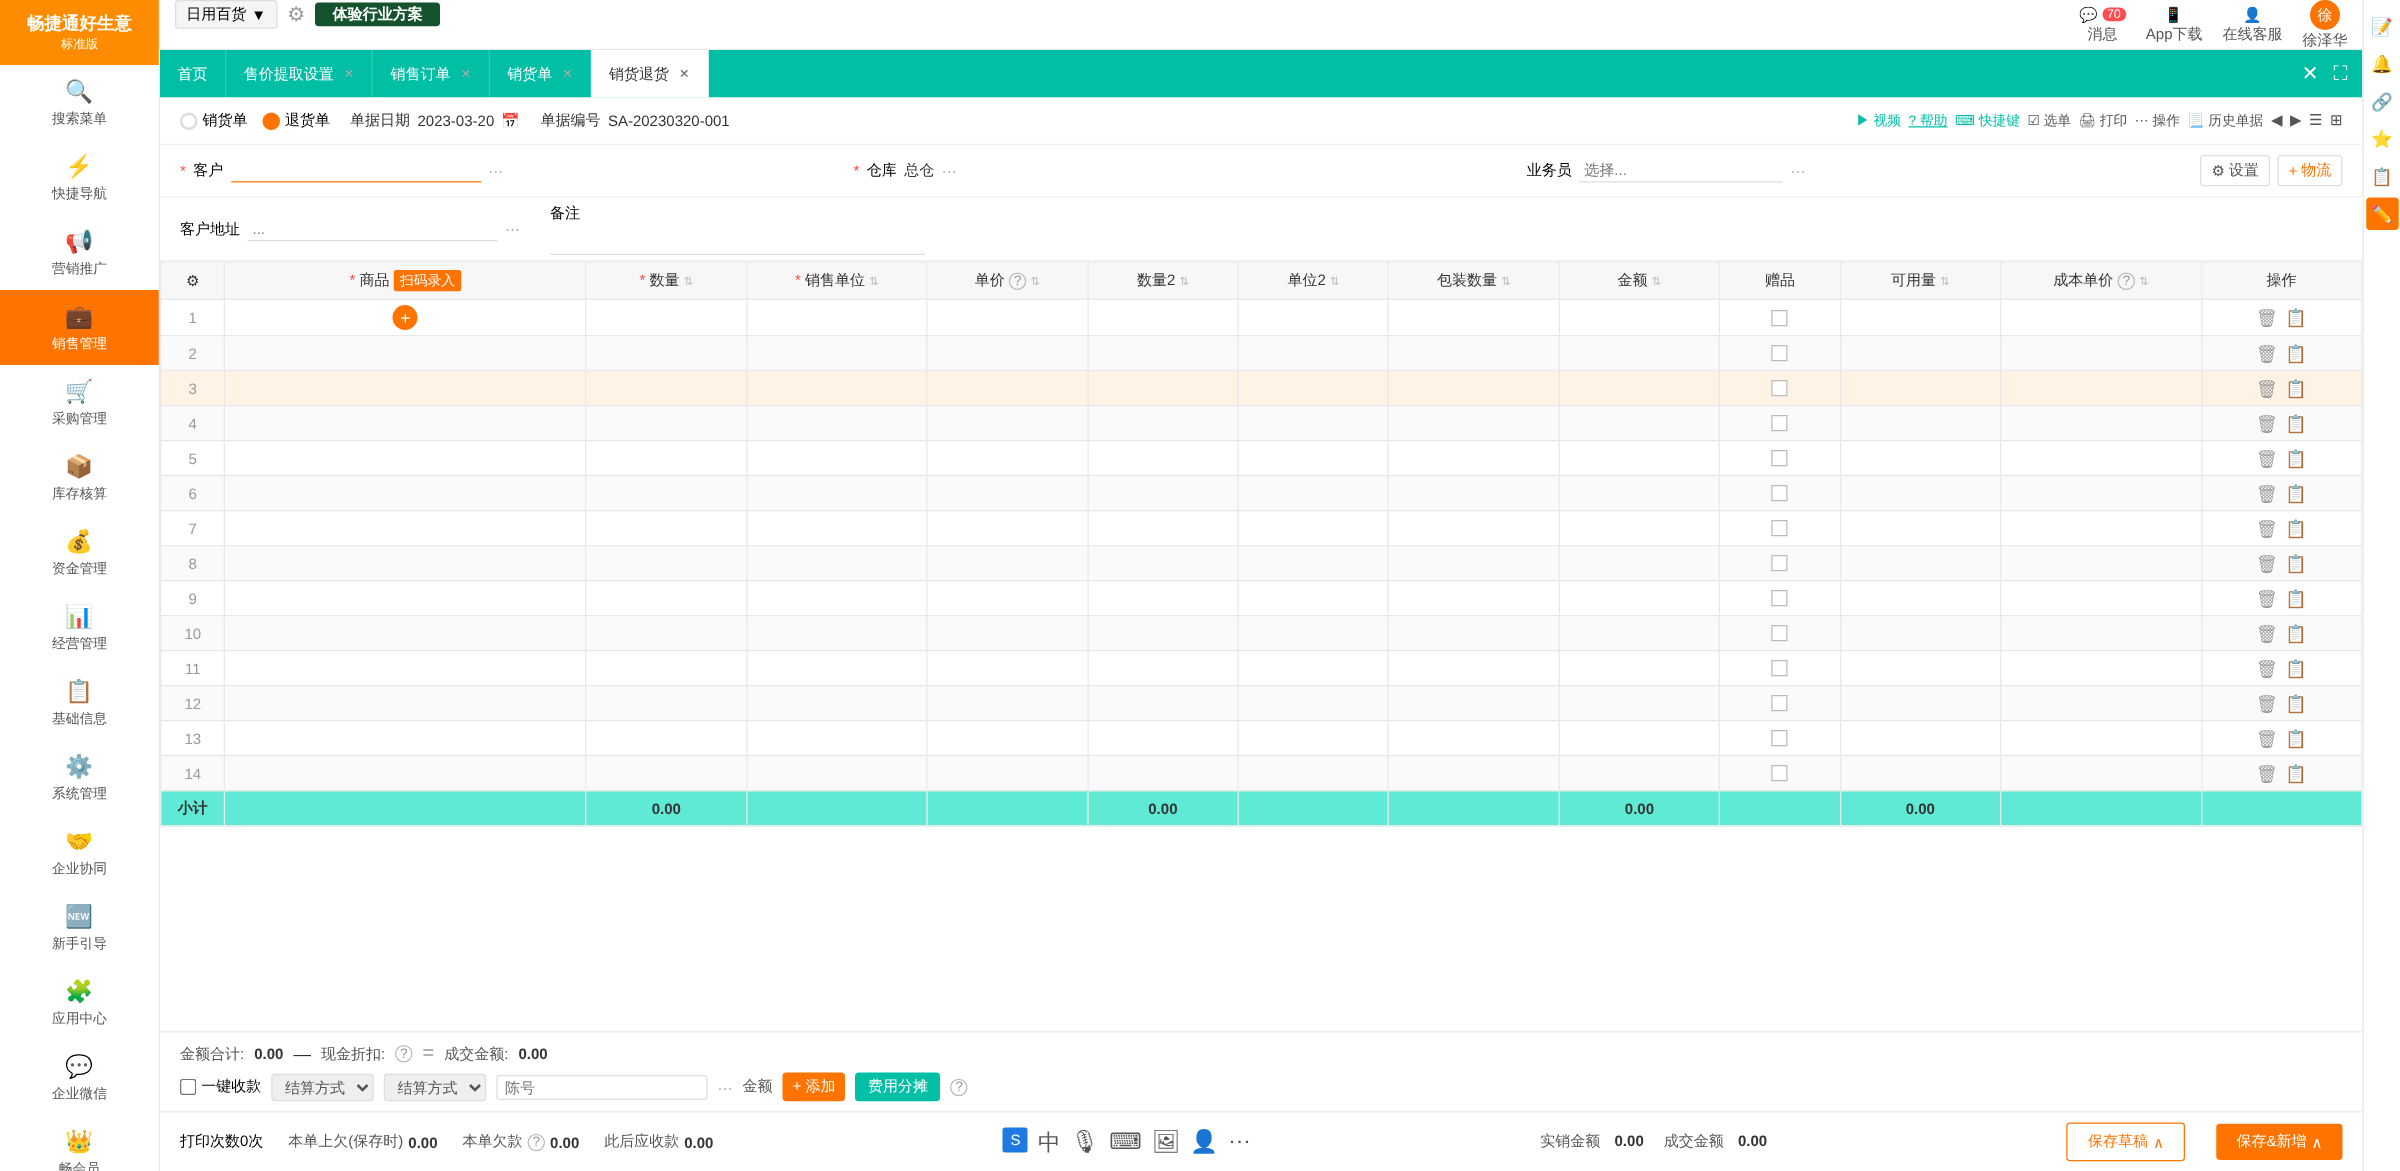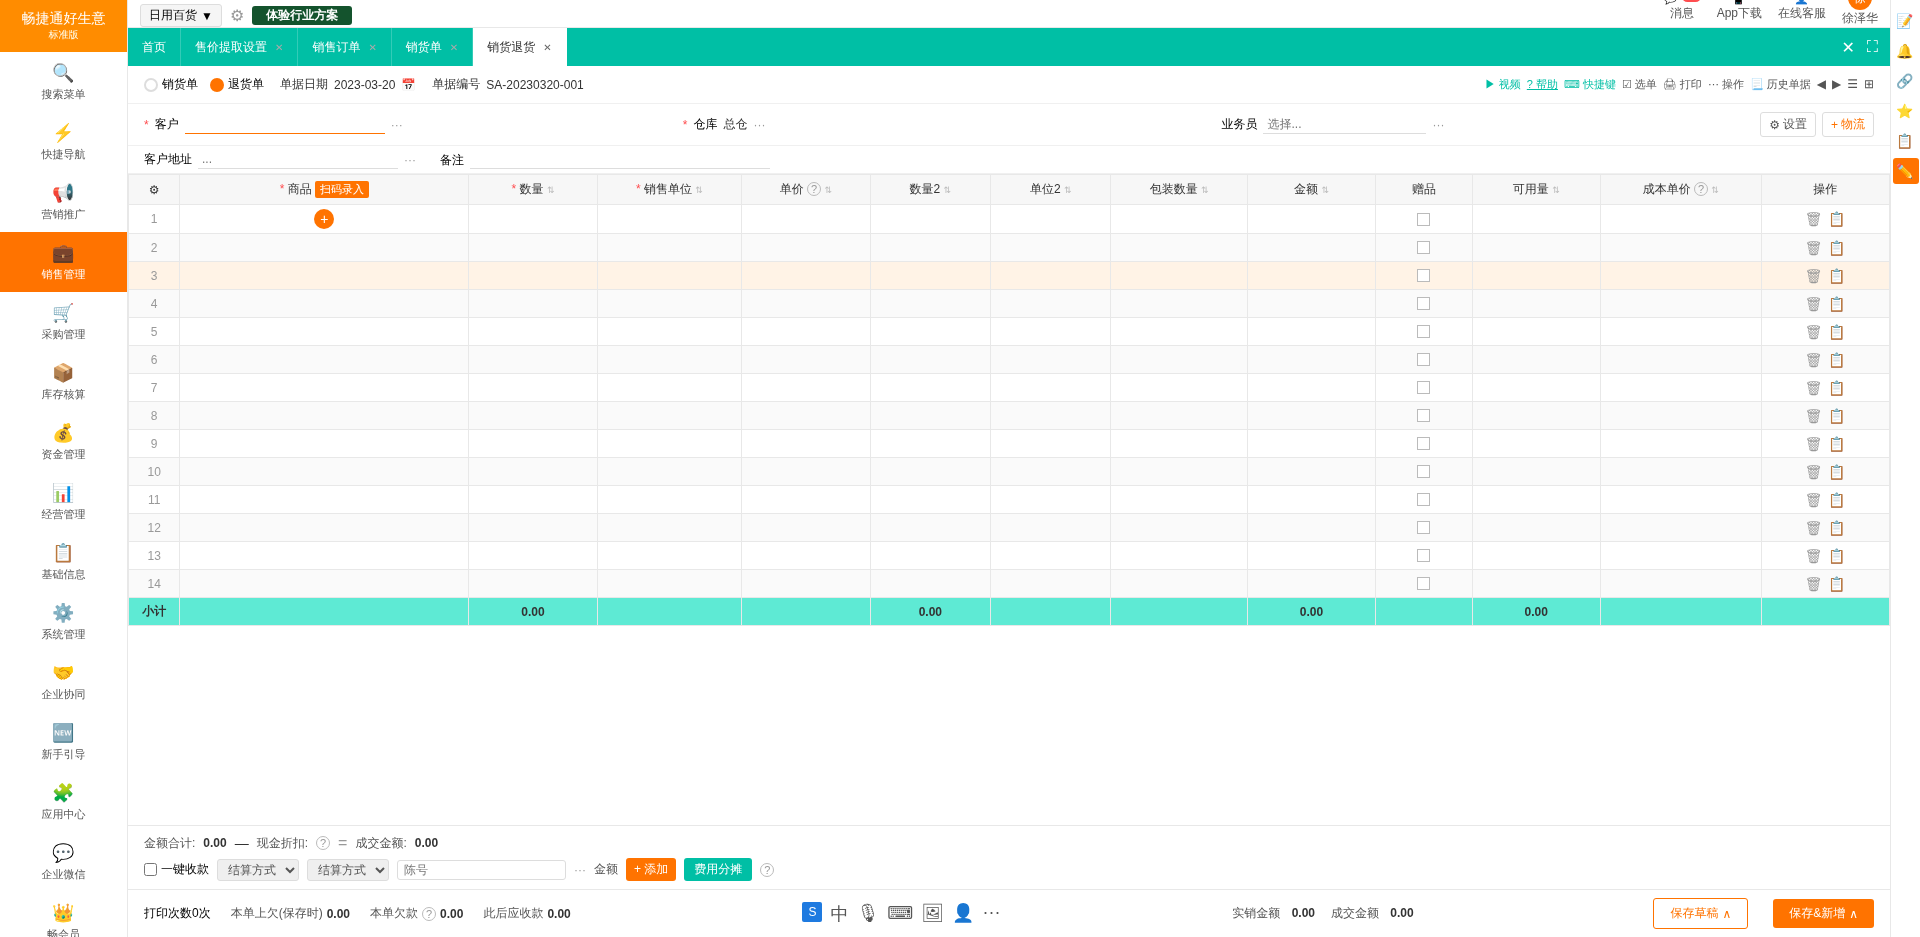--- a/index.html
+++ b/index.html
@@ -1,32 +1,32 @@
 <!DOCTYPE html>
 <html><head>
   <meta charset="utf-8">
   <style>
     * { box-sizing: border-box; margin: 0; padding: 0; font-family: 'Microsoft YaHei', Arial, sans-serif; font-size: 12px; }
     body { background: #f5f5f5; display: flex; height: 937px; overflow: hidden; }
 
     
     .sidebar { width: 128px; background: #fff; display: flex; flex-direction: column; border-right: 1px solid #e8e8e8; flex-shrink: 0; }
     .sidebar-logo { background: #ff8c00; color: #fff; padding: 10px 8px; display: flex; flex-direction: column; align-items: center; height: 60px; justify-content: center; }
-    .sidebar-logo .logo-title { font-size: 14px; font-weight: normal; color: #fff; }
+    .sidebar-logo .logo-title { font-size: 14px; font-weight: bold; color: #fff; }
     .sidebar-logo .logo-sub { font-size: 10px; color: #ffe; }
     .sidebar-item { display: flex; flex-direction: column; align-items: center; padding: 10px 4px; cursor: pointer; color: #555; border-bottom: none; }
     .sidebar-item.active { background: #ff7300; color: #fff; }
     .sidebar-item .s-icon { font-size: 18px; margin-bottom: 3px; }
     .sidebar-item .s-label { font-size: 11px; text-align: center; }
 
     
     .main { flex: 1; display: flex; flex-direction: column; overflow: hidden; }
 
     
-    .topbar { height: 28px; background: #fff; border-bottom: 1px solid #e8e8e8; display: flex; align-items: flex-end; padding: 0 12px; gap: 20px; }
+    .topbar { height: 40px; background: #fff; border-bottom: 1px solid #e8e8e8; display: flex; align-items: flex-start; padding: 0 12px; gap: 20px; }
     .topbar-left { display: flex; align-items: center; gap: 8px; flex: 1; }
     .topbar-select { display: flex; align-items: center; gap: 4px; background: #f5f5f5; border: 1px solid #ddd; border-radius: 3px; padding: 2px 8px; cursor: pointer; }
     .topbar-btn-orange { background: #14532d; color: #fff; border: none; border-radius: 3px; padding: 1px 14px; cursor: pointer; font-size: 12px; font-weight: bold; }
     .topbar-right { display: flex; align-items: center; gap: 16px; }
     .topbar-icon-btn { display: flex; flex-direction: column; align-items: center; cursor: pointer; color: #555; font-size: 11px; }
     .badge { background: #ff4d4f; color: #fff; border-radius: 10px; padding: 0 4px; font-size: 10px; position: relative; top: -2px; }
 
     
     .tabbar { background: #00bfa5; display: flex; align-items: center; height: 38px; padding: 0 0; }
     .tab { padding: 0 14px; height: 38px; display: flex; align-items: center; gap: 4px; cursor: pointer; color: #fff; font-size: 13px; border-right: 1px solid rgba(255,255,255,0.2); }
@@ -302,21 +302,21 @@
         </button>
       </div>
     </div>
 
     <div class="addr-row">
       <div style="display:flex;align-items:center;gap:6px;">
         <span>客户地址</span>
         <input type="text" style="border-top: none; border-right: none; border-left: none; border-image: initial; border-bottom: 1px solid rgb(221, 221, 221); outline: none; padding: 2px 4px; min-width: 200px;" placeholder="...">
         <span style="color:#999;cursor:pointer;">···</span>
       </div>
-      <div style="display:flex;align-items:flex-end;gap:6px;">
+      <div style="display:flex;align-items:flex-start;gap:6px;flex-direction:column;">
         <span>备注</span>
         <input type="text" style="border-top: none; border-right: none; border-left: none; border-image: initial; border-bottom: 1px solid rgb(221, 221, 221); outline: none; padding: 2px 4px; min-width: 300px;" placeholder="">
       </div>
     </div>
 
     <div class="table-container">
       <table>
         <colgroup>
           <col style="width:32px">
           <col style="width:180px">

